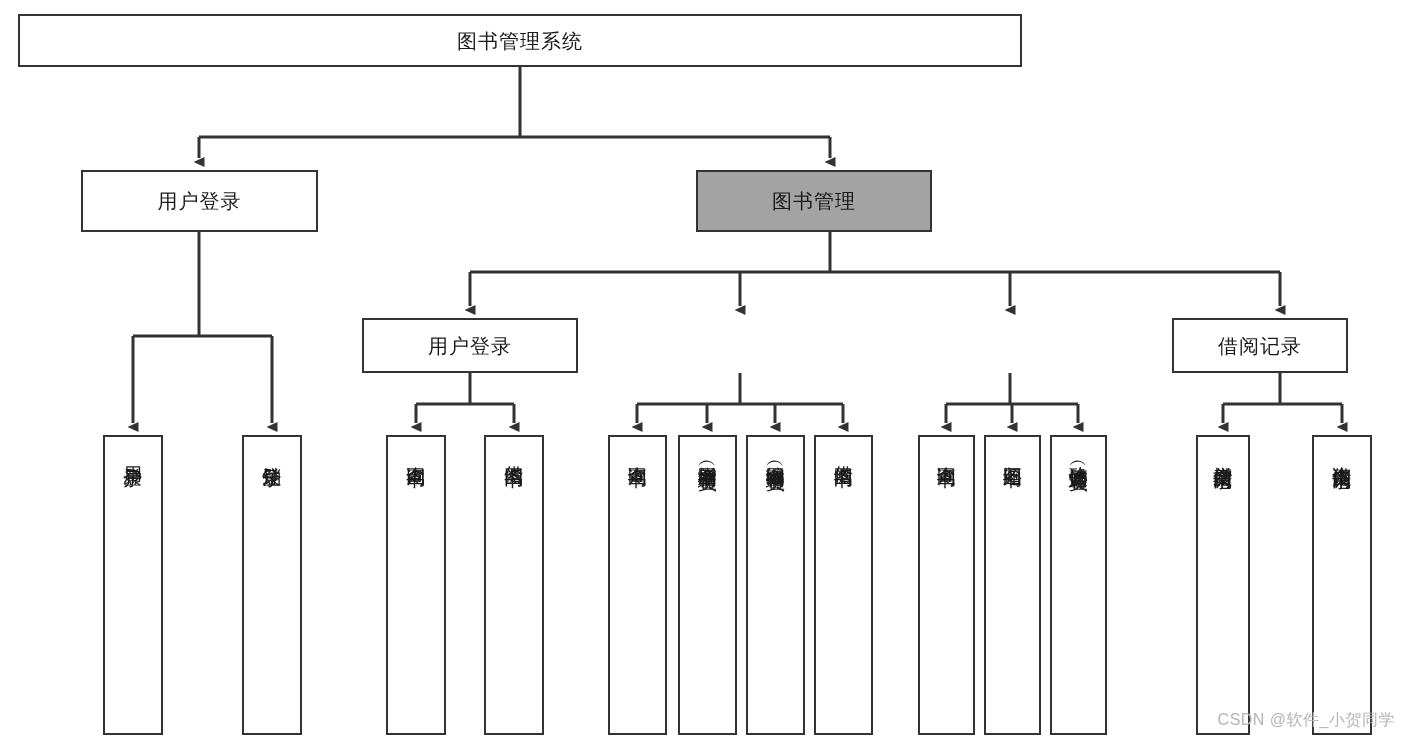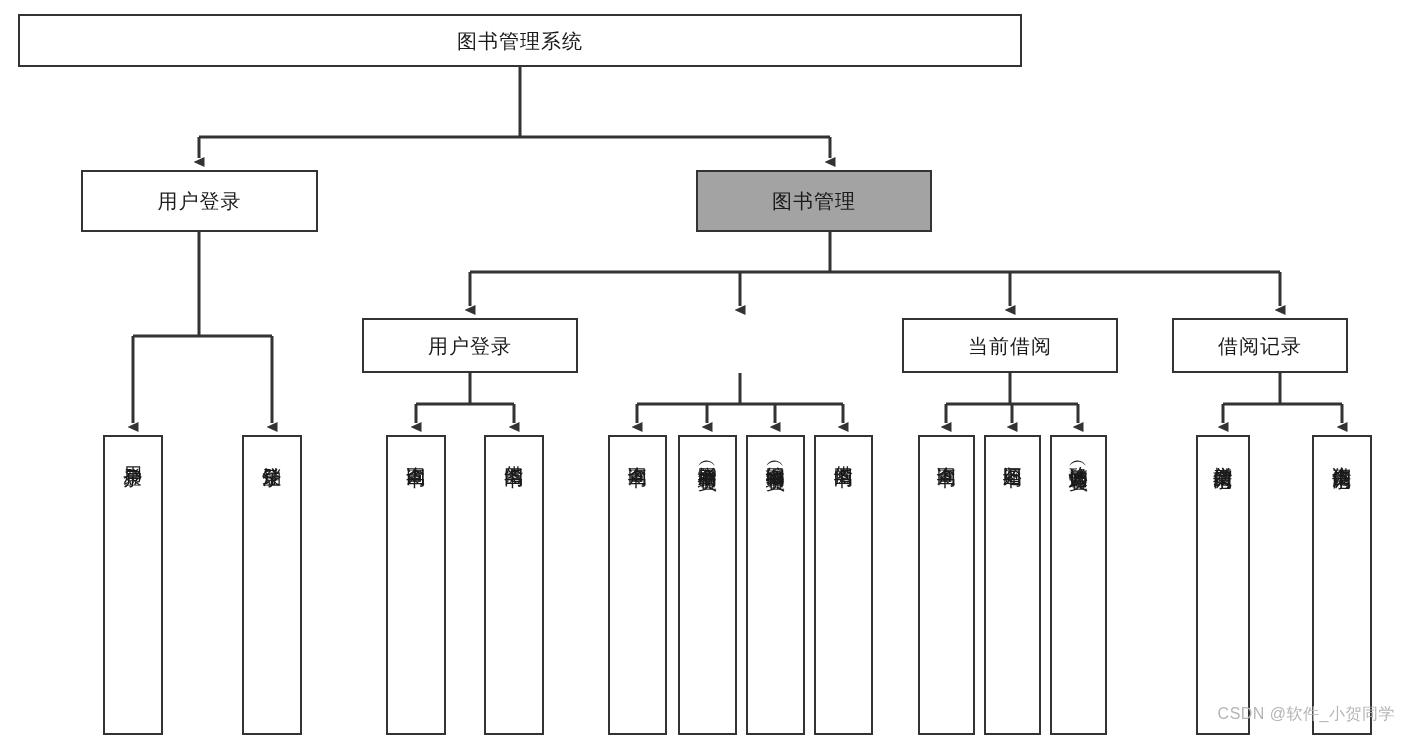--- a/index.html
+++ b/index.html
@@ -52,21 +52,21 @@
     writing-mode:vertical-rl;
     text-orientation:upright;
     display:block;
     line-height:1.12;
     text-align:left;
     white-space:normal;
   }
   #watermark{
     position:absolute;
     right:10px;
-    bottom:22px;
+    bottom:16px;
     font-size:16px;
     color:#b4b4b4;
     letter-spacing:0.5px;
     white-space:nowrap;
     user-select:none;
   }
 </style>
 </head>
 <body>
 
@@ -144,23 +144,20 @@
 
   <div class="node h" style="left: 696px; top: 170px; width: 236px; height: 62px; border-color: rgb(51, 51, 51); background: #a3a3a3; color: rgb(26, 26, 26);">
     <span class="lbl">图书管理</span>
   </div>
 
   <div class="node h" style="left: 362px; top: 318px; width: 216px; height: 55px; border-color: rgb(51, 51, 51); background: rgb(255, 255, 255); color: rgb(26, 26, 26);">
     <span class="lbl">用户登录</span>
   </div>
 
 
-  <div class="node h" style="left: 902px; top: 318px; width: 216px; height: 55px; border-color: rgb(51, 51, 51); background: rgb(255, 255, 255); color: rgb(26, 26, 26);">
-    <span class="lbl">当前借阅</span>
-  </div>
 
   <div class="node h" style="left: 1172px; top: 318px; width: 176px; height: 55px; border-color: rgb(51, 51, 51); background: rgb(255, 255, 255); color: rgb(26, 26, 26);">
     <span class="lbl">借阅记录</span>
   </div>
 
   <div class="node v" style="left: 103px; top: 435px; width: 60px; height: 300px; border-color: rgb(51, 51, 51); background: rgb(255, 255, 255); color: rgb(26, 26, 26);">
     <span class="lbl">用户登录</span>
   </div>
 
   <div class="node v" style="left: 242px; top: 435px; width: 60px; height: 300px; border-color: rgb(51, 51, 51); background: rgb(255, 255, 255); color: rgb(26, 26, 26);">

